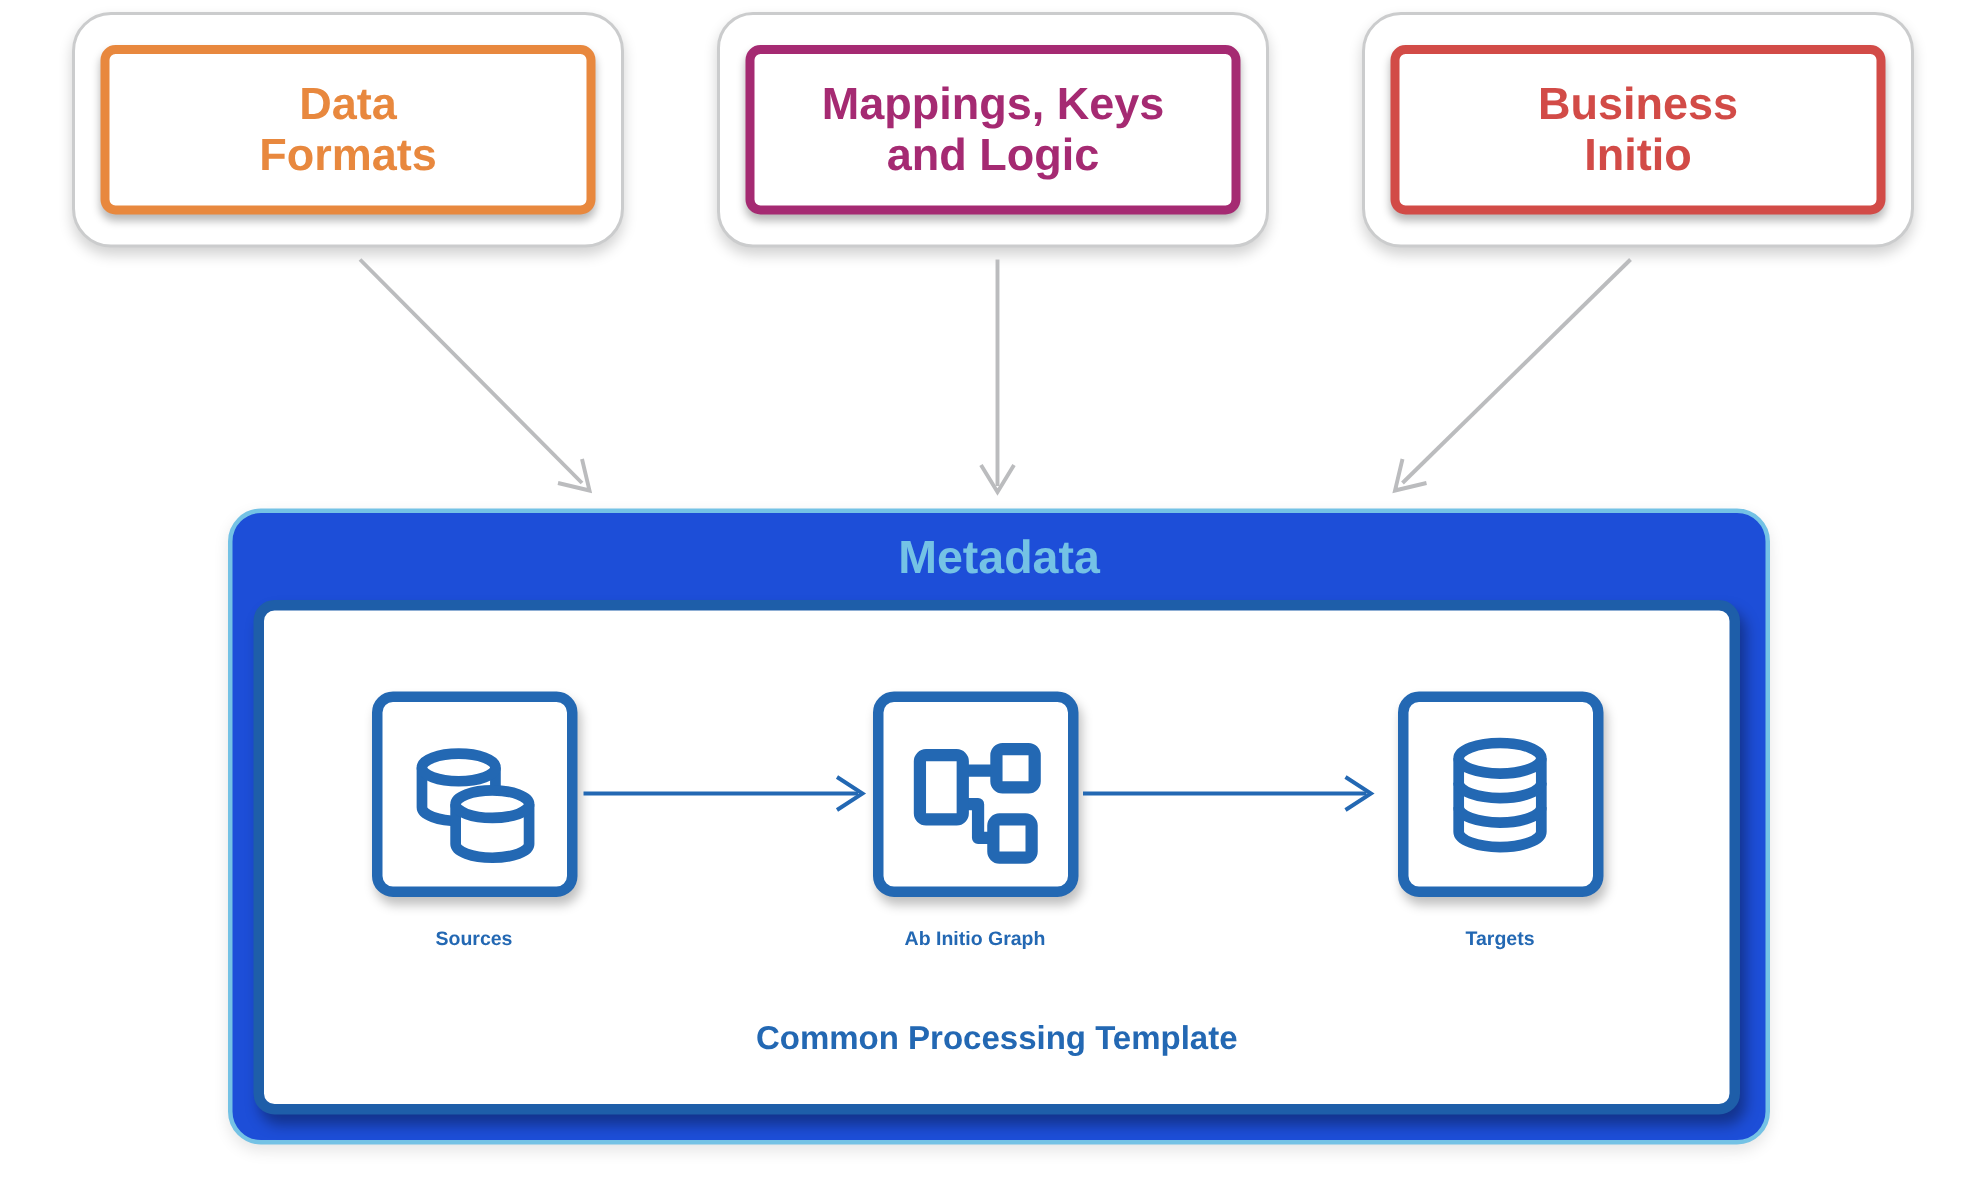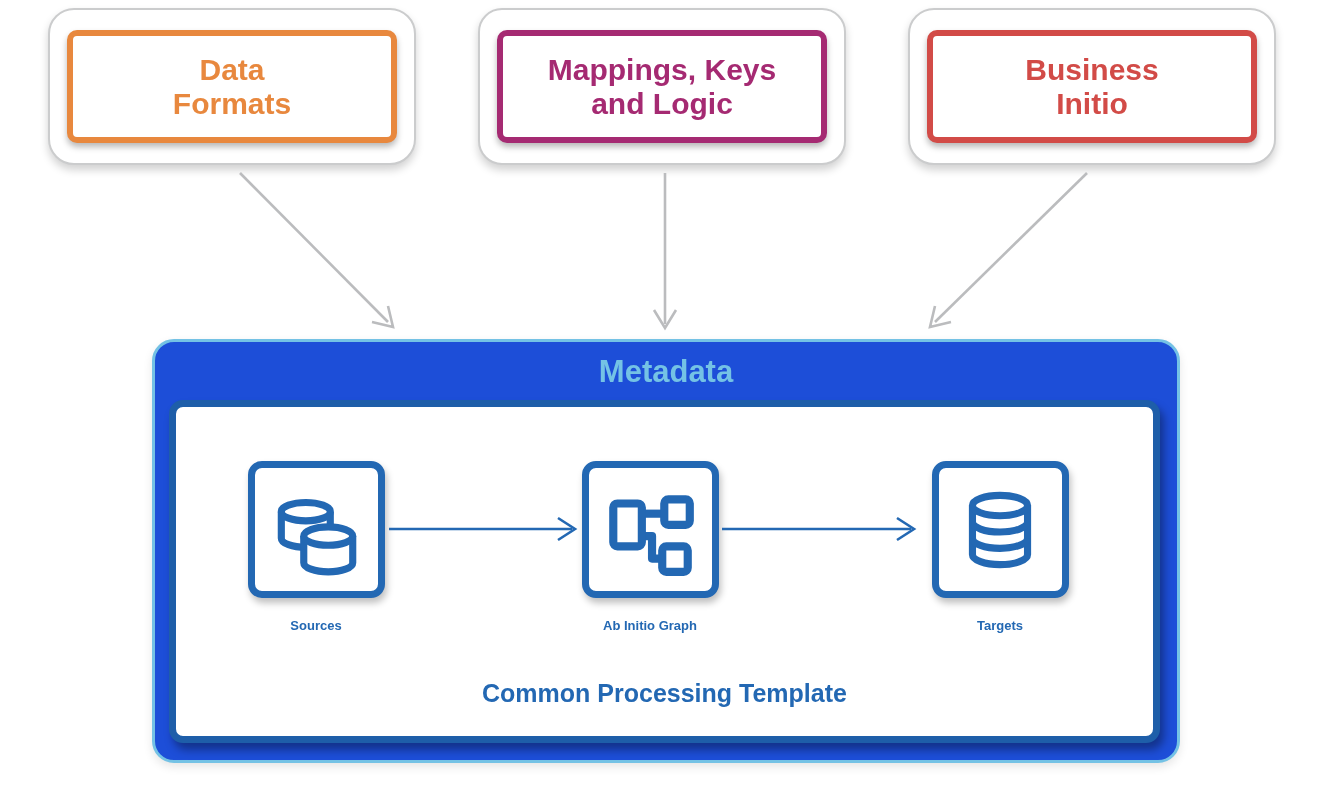--- a/index.html
+++ b/index.html
@@ -83,21 +83,21 @@
     border: 7px solid var(--c-dblue);
     border-radius: 14px;
     box-shadow: 4px 7px 9px rgba(0,0,0,0.35);
   }
   .template-title {
     position: absolute;
     left: 0; right: 0;
     top: 272px;
     text-align: center;
     color: var(--c-mblue);
-    font-size: 25px;
+    font-size: 22px;
     font-weight: bold;
   }
 
   
   .node {
     position: absolute;
     top: 54px;
     width: 200px;
     display: flex;
     flex-direction: column;

